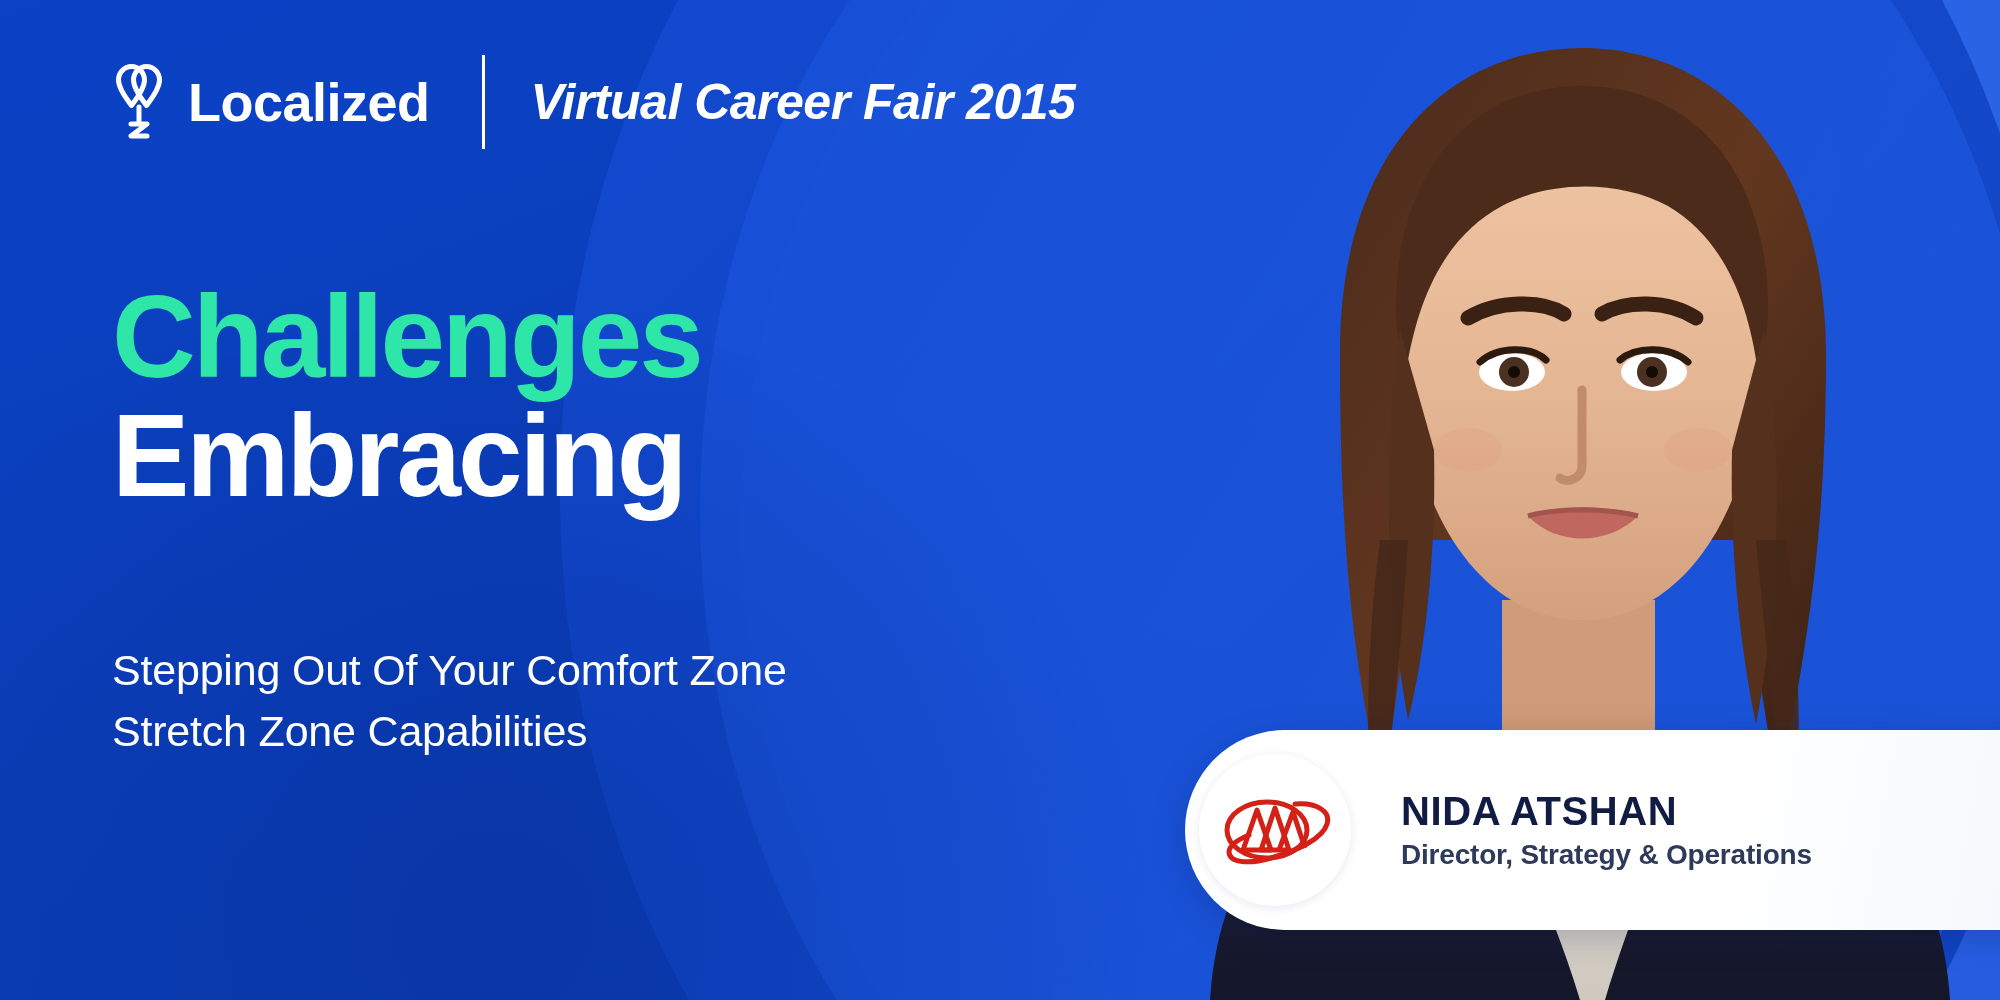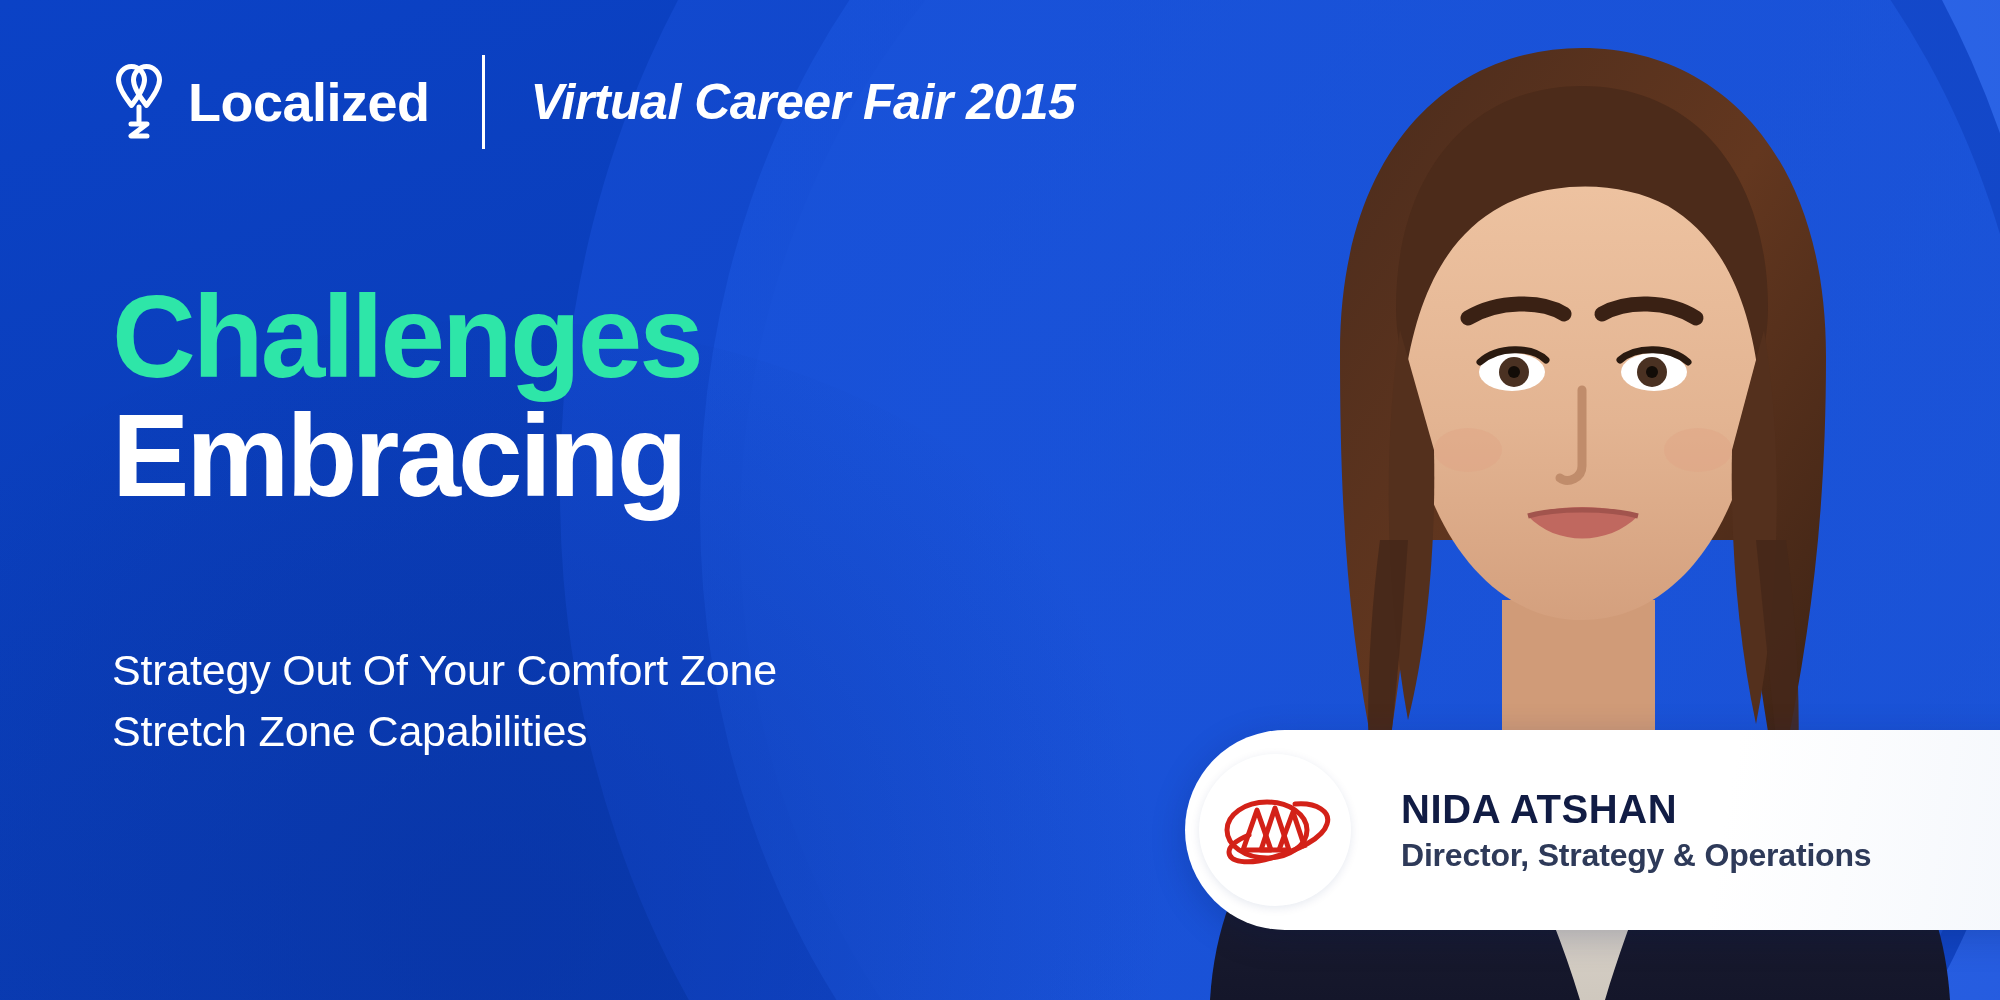--- a/index.html
+++ b/index.html
@@ -199,21 +199,21 @@
   .speaker-name {
     color: #111C44;
     font-size: 40px;
     font-weight: 700;
     letter-spacing: 0.6px;
     line-height: 1.1;
     white-space: nowrap;
   }
   .speaker-role {
     color: #2E3A59;
-    font-size: 32px;
+    font-size: 28px;
     font-weight: 700;
     letter-spacing: -0.2px;
     line-height: 1.15;
     white-space: nowrap;
   }
   .speaker-org {
     color: #3B6FD4;
     font-size: 27px;
     font-weight: 700;
     letter-spacing: -0.1px;
@@ -251,21 +251,21 @@
 
     <div class="event-title">Virtual Career Fair 2015</div>
   </div>
 
   <div class="headline">
     <div class="headline-line l2">Challenges</div>
     <div class="headline-line l1">Embracing</div>
   </div>
 
   <div class="subtitle">
-    <div>Strategy Out Of Your Comfort Zone</div>
+    <div>Stepping Out Of Your Comfort Zone</div>
     <div>Stretch Zone Capabilities</div>
   </div>
 
   <div class="photo-wrap">
     <svg class="photo-svg" viewBox="0 0 860 1000" xmlns="http://www.w3.org/2000/svg">
       <defs>
         <linearGradient id="suitG" x1="0" y1="0" x2="0" y2="1">
           <stop offset="0%" stop-color="#23253A"></stop>
           <stop offset="100%" stop-color="#14162A"></stop>
         </linearGradient>

